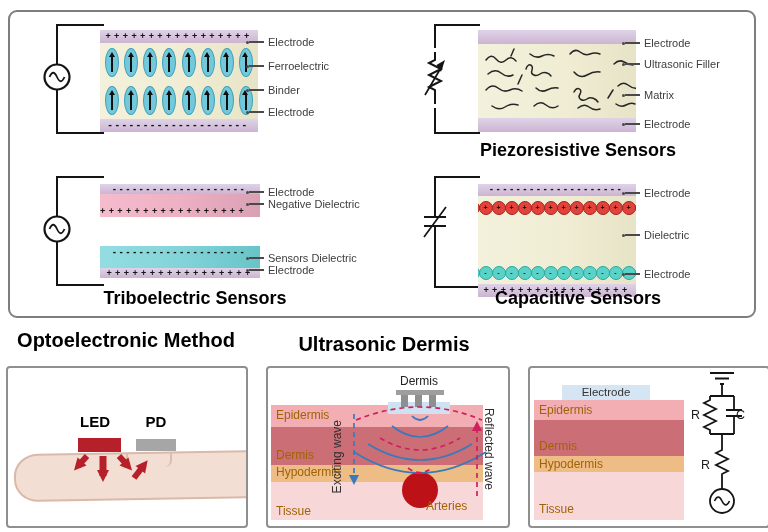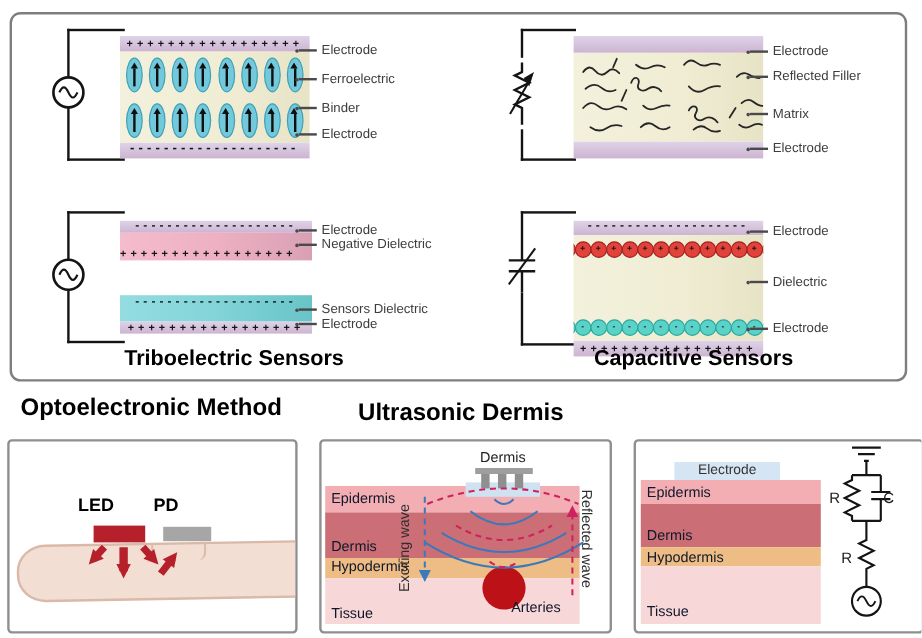--- a/index.html
+++ b/index.html
@@ -26,26 +26,26 @@
   .chg-row{display:flex;justify-content:center;height:13px}
   .chg{width:12px;height:12px;border-radius:50%;position:relative;margin:0 -0.5px;flex:0 0 auto}
   .chg.pos{background:#e2423a;border:1px solid #a32320}
   .chg.neg{background:#5ad2c8;border:1px solid #2aa89f}
   .chg::after{position:absolute;left:0;right:0;top:50%;transform:translateY(-52%);text-align:center;
               font-weight:bold;font-size:7px;line-height:7px;color:#151515}
   .chg.pos::after{content:"+"}
   .chg.neg::after{content:"-"}
   .pinkbody{background:linear-gradient(90deg,#f4bccd 0%,#eeb0c2 50%,#d9a0b4 100%);display:flex;flex-direction:column;justify-content:flex-end;overflow:hidden}
   .tealbody{background:linear-gradient(90deg,#93dde1 0%,#82d4d8 50%,#68c4c8 100%);overflow:hidden}
-  .layer-lbl{position:absolute;font-size:12px;color:#0f172a;white-space:nowrap}
+  .layer-lbl{position:absolute;font-size:12px;color:#a16207;white-space:nowrap}
   .vtext{writing-mode:vertical-rl;font-size:12px;color:#2e2e2e;white-space:nowrap}
   .vtext.up{transform:rotate(180deg)}
   .rlbl{position:absolute;font-size:12.5px;color:#1c1c1c}
   .modetitle{font-weight:bold;font-size:17px;color:#000;text-align:center}
-  .devlbl{font-weight:bold;font-size:15px;color:#000;text-align:left}
+  .devlbl{font-weight:bold;font-size:15px;color:#000;text-align:center}
 </style>
 </head>
 <body>
 
 <div class="stage">
 
   <div class="abs bigbox" style="left:8px;top:10px;width:744px;height:304px"></div>
 
   <div class="abs wire" style="left:56px;top:24px;width:46px;height:106px"></div>
   <svg class="abs" style="left:42px;top:62px" width="30" height="30" viewBox="0 0 30 30">
@@ -139,32 +139,33 @@
     <div class="elec" style="height:14px"></div>
   </div>
   <div class="abs lbl" style="left:622px;top:37px">
     <span class="dot"></span>
       <span class="line"></span>
     <span>Electrode</span>
   </div>
   <div class="abs lbl" style="left:622px;top:58px">
     <span class="dot"></span>
       <span class="line"></span>
-    <span>Reflected Filler</span>
+    <span>Ultrasonic Filler</span>
   </div>
   <div class="abs lbl" style="left:622px;top:89px">
     <span class="dot"></span>
       <span class="line"></span>
     <span>Matrix</span>
   </div>
   <div class="abs lbl" style="left:622px;top:118px">
     <span class="dot"></span>
       <span class="line"></span>
     <span>Electrode</span>
   </div>
+  <div class="abs title" style="left:398px;top:140px;width:360px">Piezoresistive Sensors</div>
 
   <div class="abs wire" style="left:56px;top:176px;width:46px;height:106px"></div>
   <svg class="abs" style="left:42px;top:214px" width="30" height="30" viewBox="0 0 30 30">
     <circle cx="15" cy="15" r="12.5" fill="#fff" stroke="#141414" stroke-width="2.2"></circle>
     <path d="M7.5 15 Q11.2 6.5 15 15 T22.5 15" fill="none" stroke="#141414" stroke-width="1.8"></path>
   </svg>
   <div class="abs" style="left:100px;top:184px;width:160px">
     <div class="elec" style="height:10px">
       <span class="minus" style="line-height:9px;font-size:10px">--------------------</span>
     </div>

